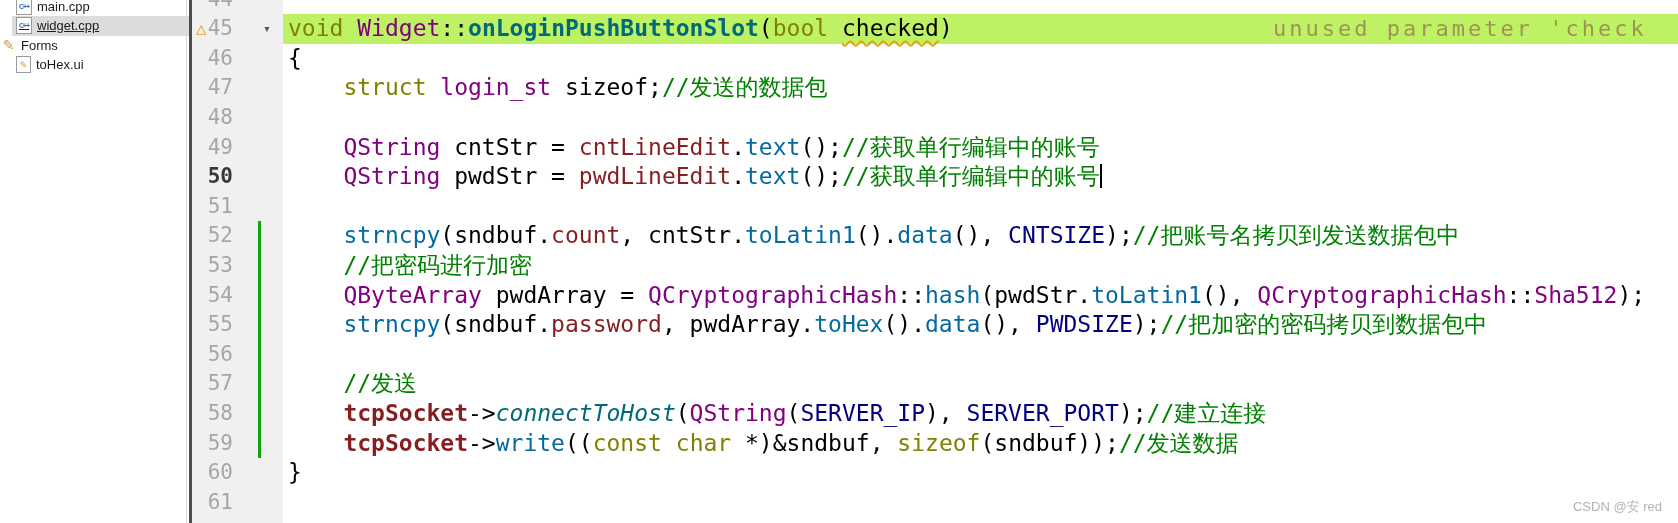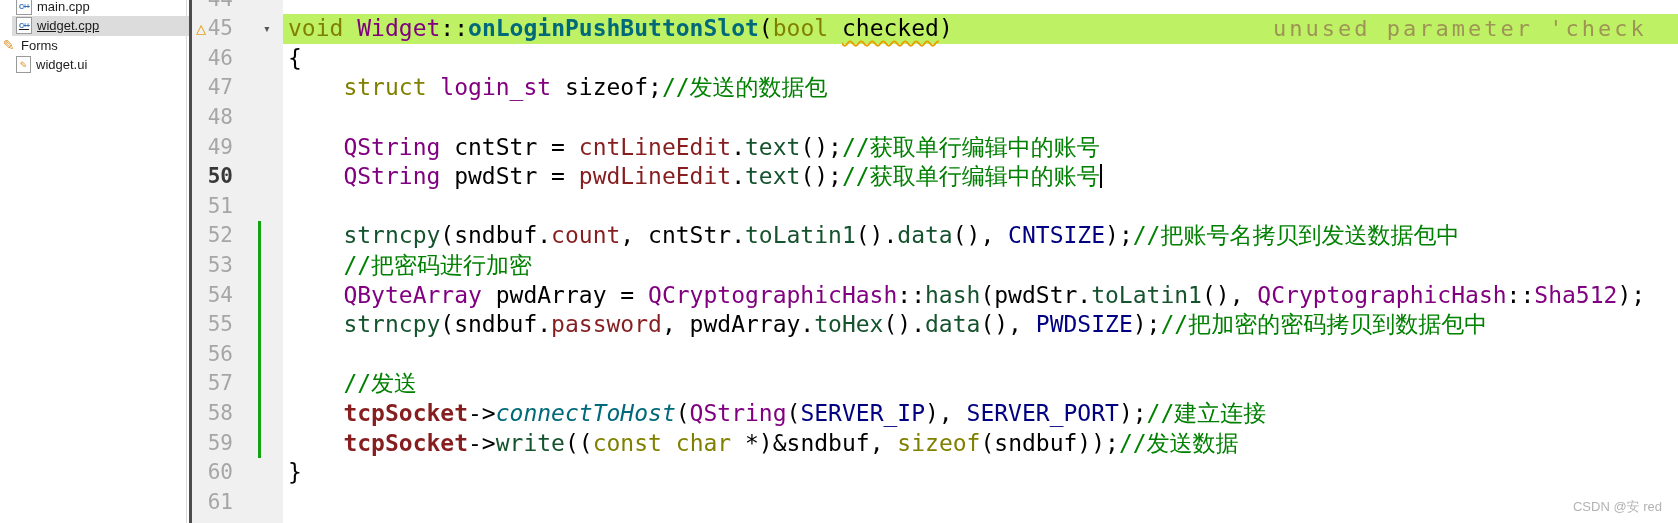--- a/index.html
+++ b/index.html
@@ -30,21 +30,21 @@
   .gwarn{position:absolute;left:4px;top:0;height:29.6px;line-height:29.6px;font-size:17px;color:#e2a219;font-weight:bold}
   .gbar{position:absolute;left:66px;top:0;width:3px;height:29.6px;background:#12a312}
   .gfold{position:absolute;left:71px;top:0;height:29.6px;line-height:29.6px;font-size:13px;color:#555}
   .code{flex:1;white-space:pre;font-size:23px;line-height:29.6px;padding-left:5px;color:#000}
   .code.hl{background:#bef264}
   .caret{display:inline-block;width:2px;height:24px;background:#000;vertical-align:-4px}
 
   
   .s-k{color:#808000}
   .s-t{color:#800080}
-  .s-f{color:#14532d}
+  .s-f{color:#0369a1}
   .s-fb{color:#00697a;font-weight:bold}
   .s-fi{color:#00697a;font-style:italic}
   .s-m{color:#861d1f}
   .s-mb{color:#861d1f;font-weight:bold}
   .s-mc{color:#000080}
   .s-c{color:#008000}
   .s-p{color:#000000}
   .s-w{color:#000000;text-decoration:underline wavy #e8a000 2px;text-underline-offset:4px}
 
   
@@ -68,21 +68,21 @@
         <div class="selbg"></div>
         <span class="ico icon-cpp">C++</span>
         <span class="lab">widget.cpp</span>
       </div>
       <div class="srow" style="top: 35.3px; padding-left: 1px;">
         <span class="ico icon-pencil">✎</span>
         <span class="lab">Forms</span>
       </div>
       <div class="srow" style="top: 54.8px; padding-left: 16px;">
         <span class="ico icon-ui">✎</span>
-        <span class="lab">widget.ui</span>
+        <span class="lab">toHex.ui</span>
       </div>
     </div>
   <div class="vline1"></div>
   <div class="vline2"></div>
   <div class="gutter-strip"></div>
   <div id="rows">
       <div class="row">
         <div class="gutter">
           <span class="lnum">44</span>
         </div>

